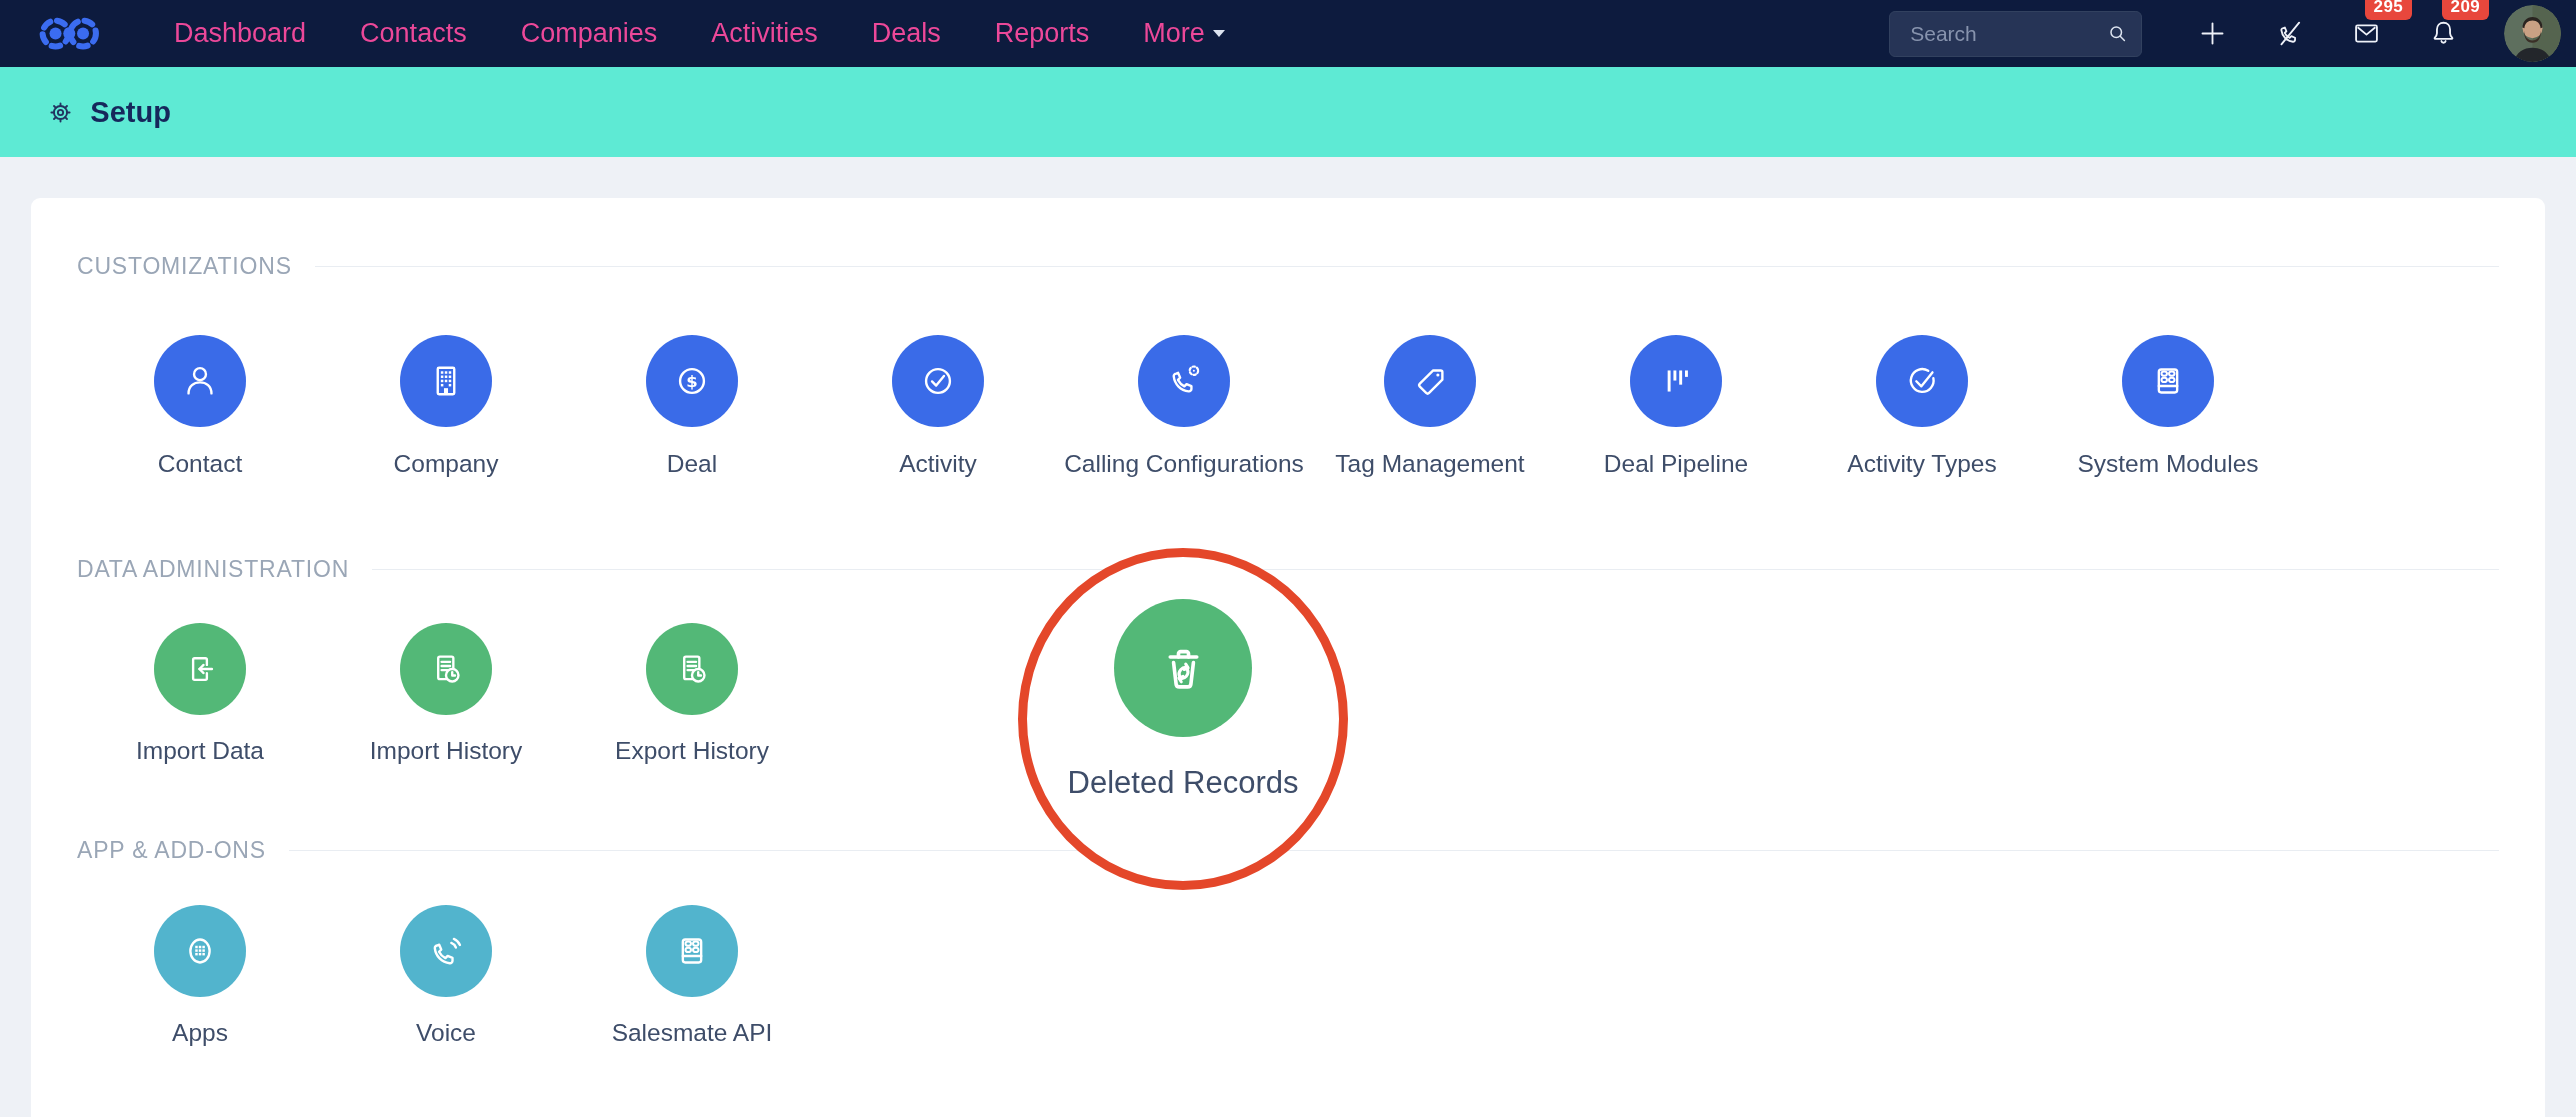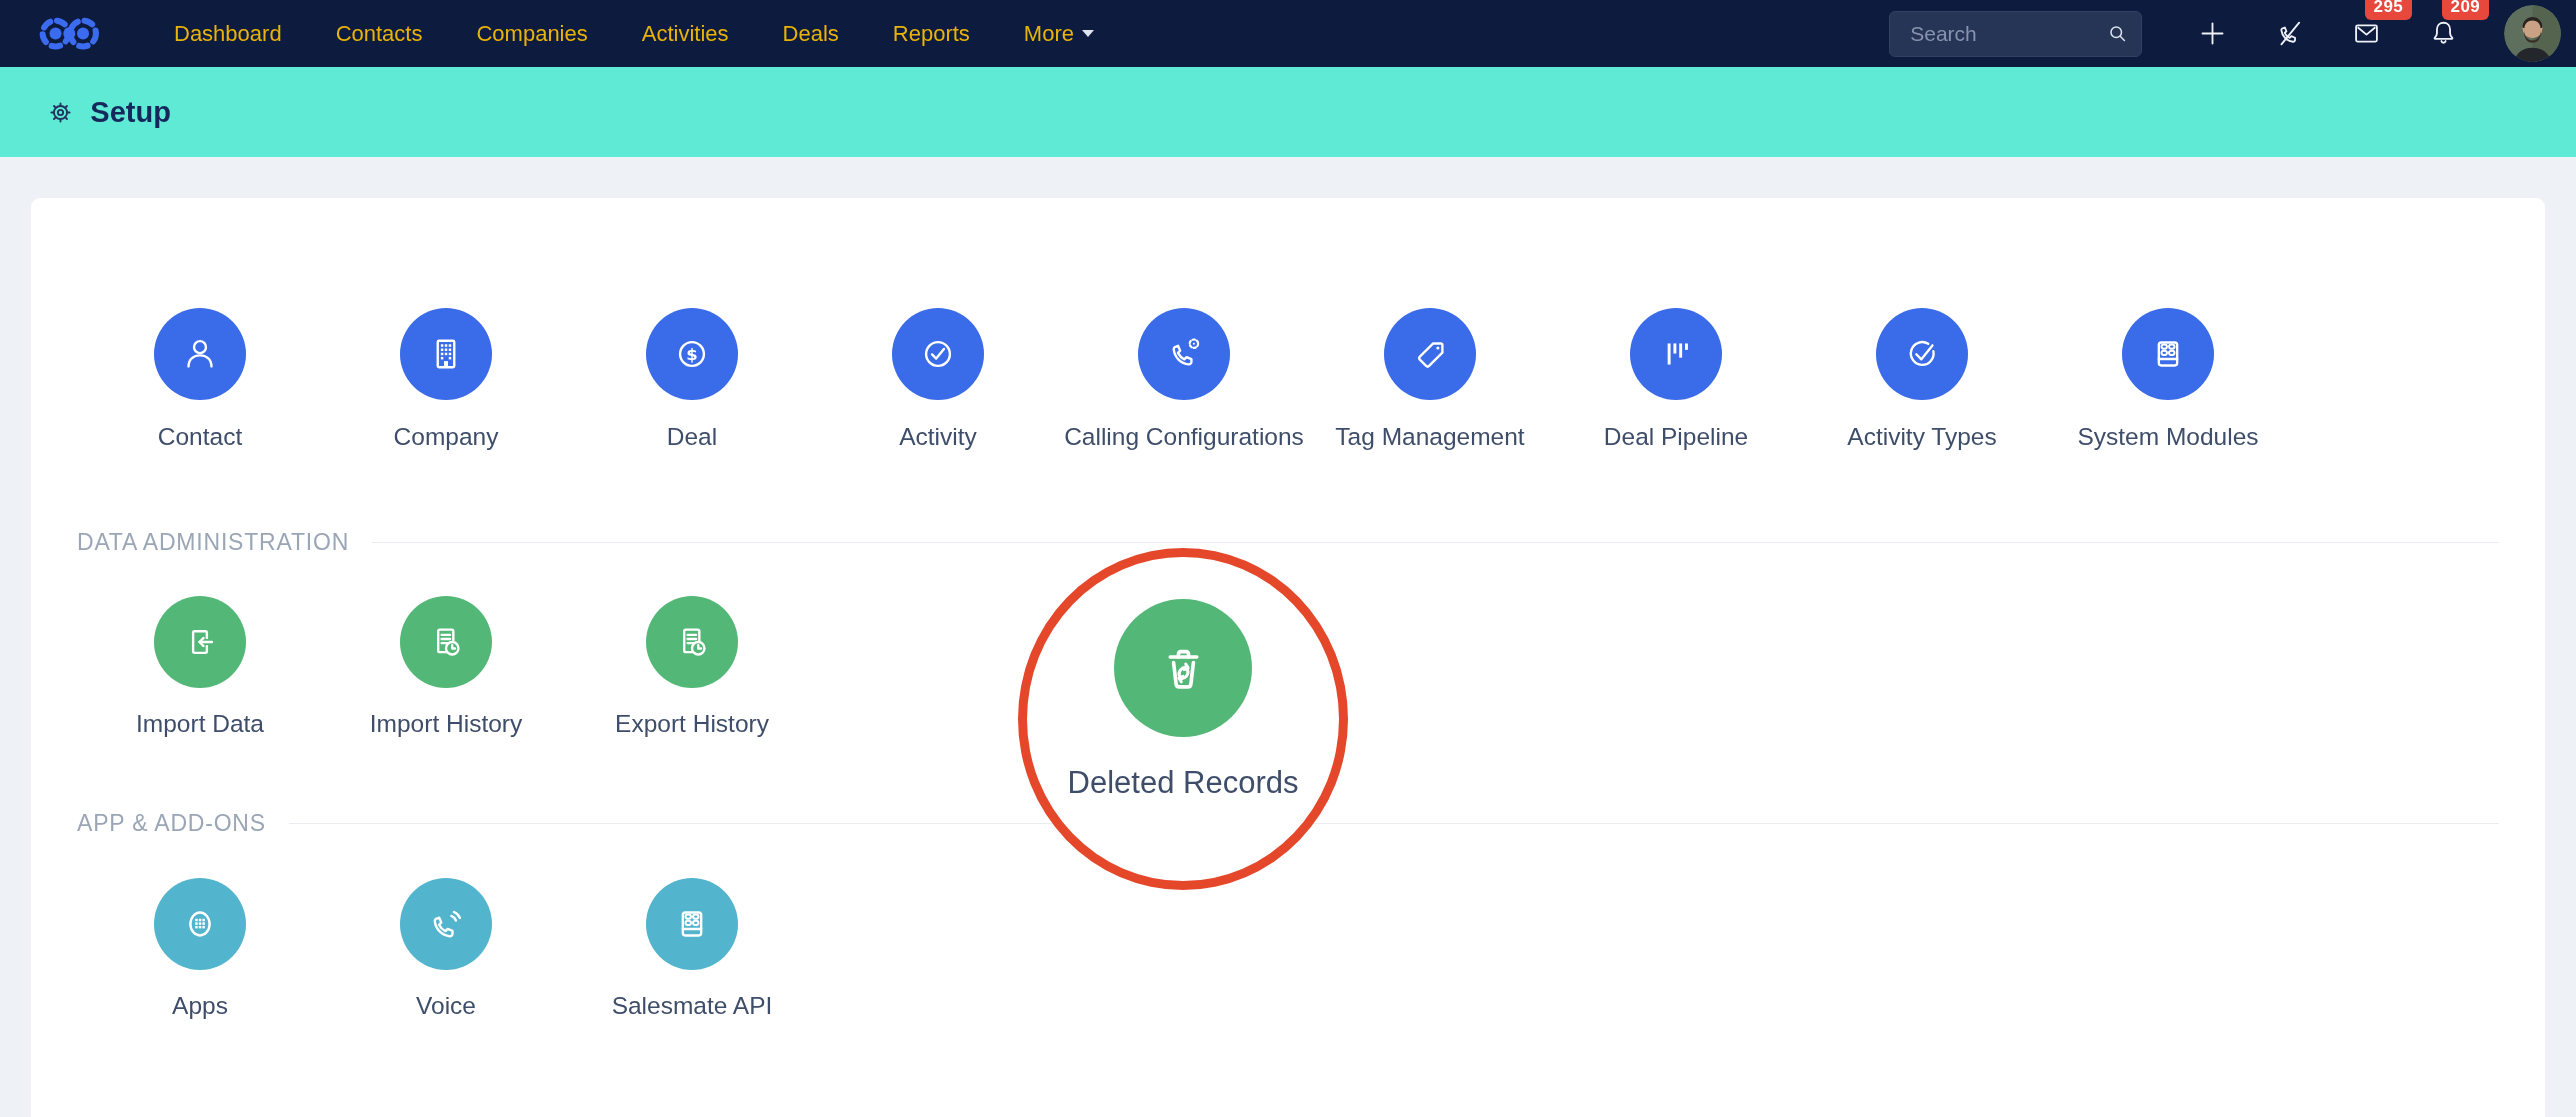--- a/index.html
+++ b/index.html
@@ -10,21 +10,21 @@
   }
   
   .navbar{
     height:67px; background:#0d1b3e; display:flex; align-items:center;
     padding:0 15.3px 0 26px; position:relative; z-index:20;
   }
   .logo{ width:101px; height:49px; display:flex; align-items:center; margin-right:20px; }
   .logo svg{ width:90px; height:43px; }
   .nav-items{ display:flex; align-items:center; height:100%; }
   .nav-item{
-    color:#eab308; font-size:22px; padding:0 27px; height:100%;
+    color:#ec4899; font-size:27px; padding:0 27px; height:100%;
     display:flex; align-items:center; cursor:pointer; white-space:nowrap;
   }
   .nav-item .caret{
     display:inline-block; margin-left:7.7px; width:0; height:0;
     border-left:6.1px solid transparent; border-right:6.1px solid transparent;
     border-top:7px solid #dde4f0;
   }
   .nav-right{ margin-left:auto; display:flex; align-items:center; }
   .searchbox{
     position:relative; width:253px; height:46px; margin-right:32px;margin-left:48px;
@@ -204,20 +204,24 @@
                   <polyline points="25.6 20.9 27.3 23.6 24.4 24.7"></polyline>
       <path d="M26.8 24.6a4.8 4.8 0 0 1-5.6 6.5"></path>
                   <polyline points="22.4 33.5 20.7 30.8 23.6 29.7"></polyline>
                 </g>
               </svg>
             </div>
           <div class="lbl-big">Deleted Records</div>
         </div>
       </div>
 
+    <div class="sec-head ">
+          <span class="sec-label">CUSTOMIZATIONS</span>
+          <span class="sec-line"></span>
+        </div>
         <div class="sec-row m1">
           <div class="setup-item">
             <div class="circ" style="background: rgb(58, 107, 232);">
               <svg viewBox="0 0 48 48" fill="none" stroke="#fff" stroke-width="2.6" stroke-linecap="round" stroke-linejoin="round">
                 <circle cx="24" cy="16.5" r="6.5"></circle>
                 <path d="M11.5 37.5c0-8 5.8-12 12.5-12s12.5 4 12.5 12"></path>
               </svg>
             </div>
             <div class="lbl">Contact</div>
           </div>

